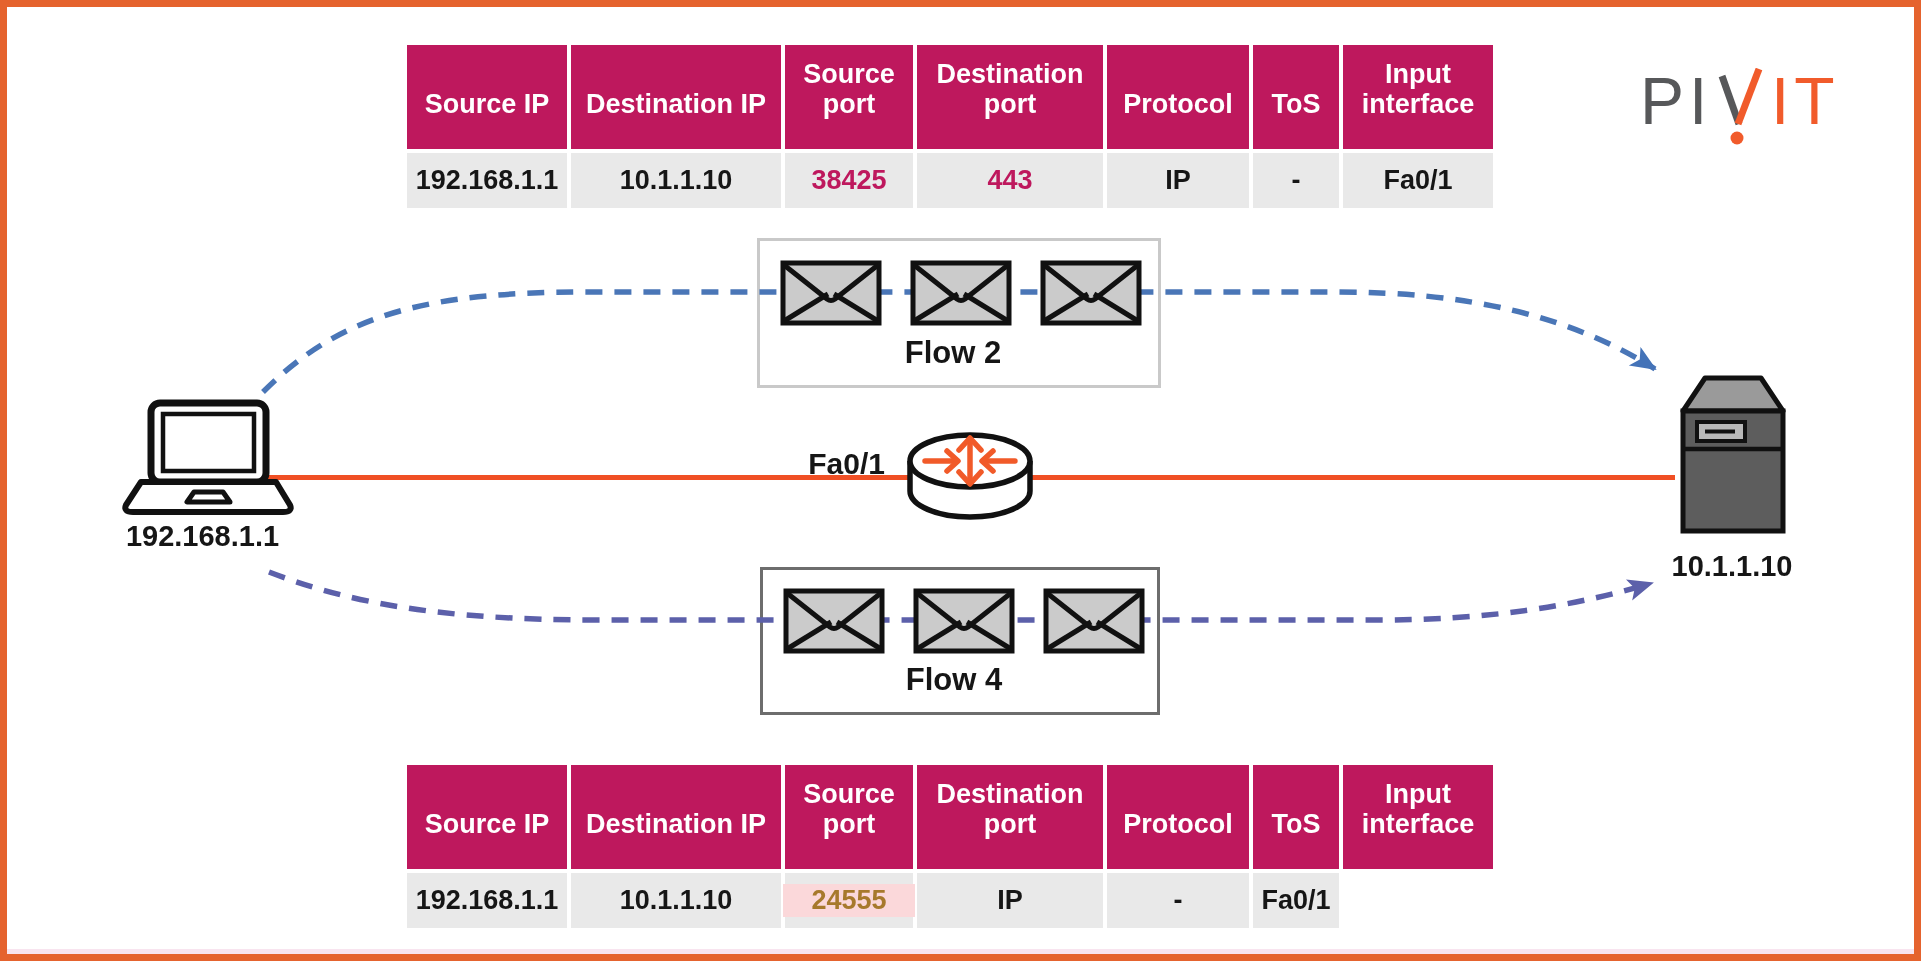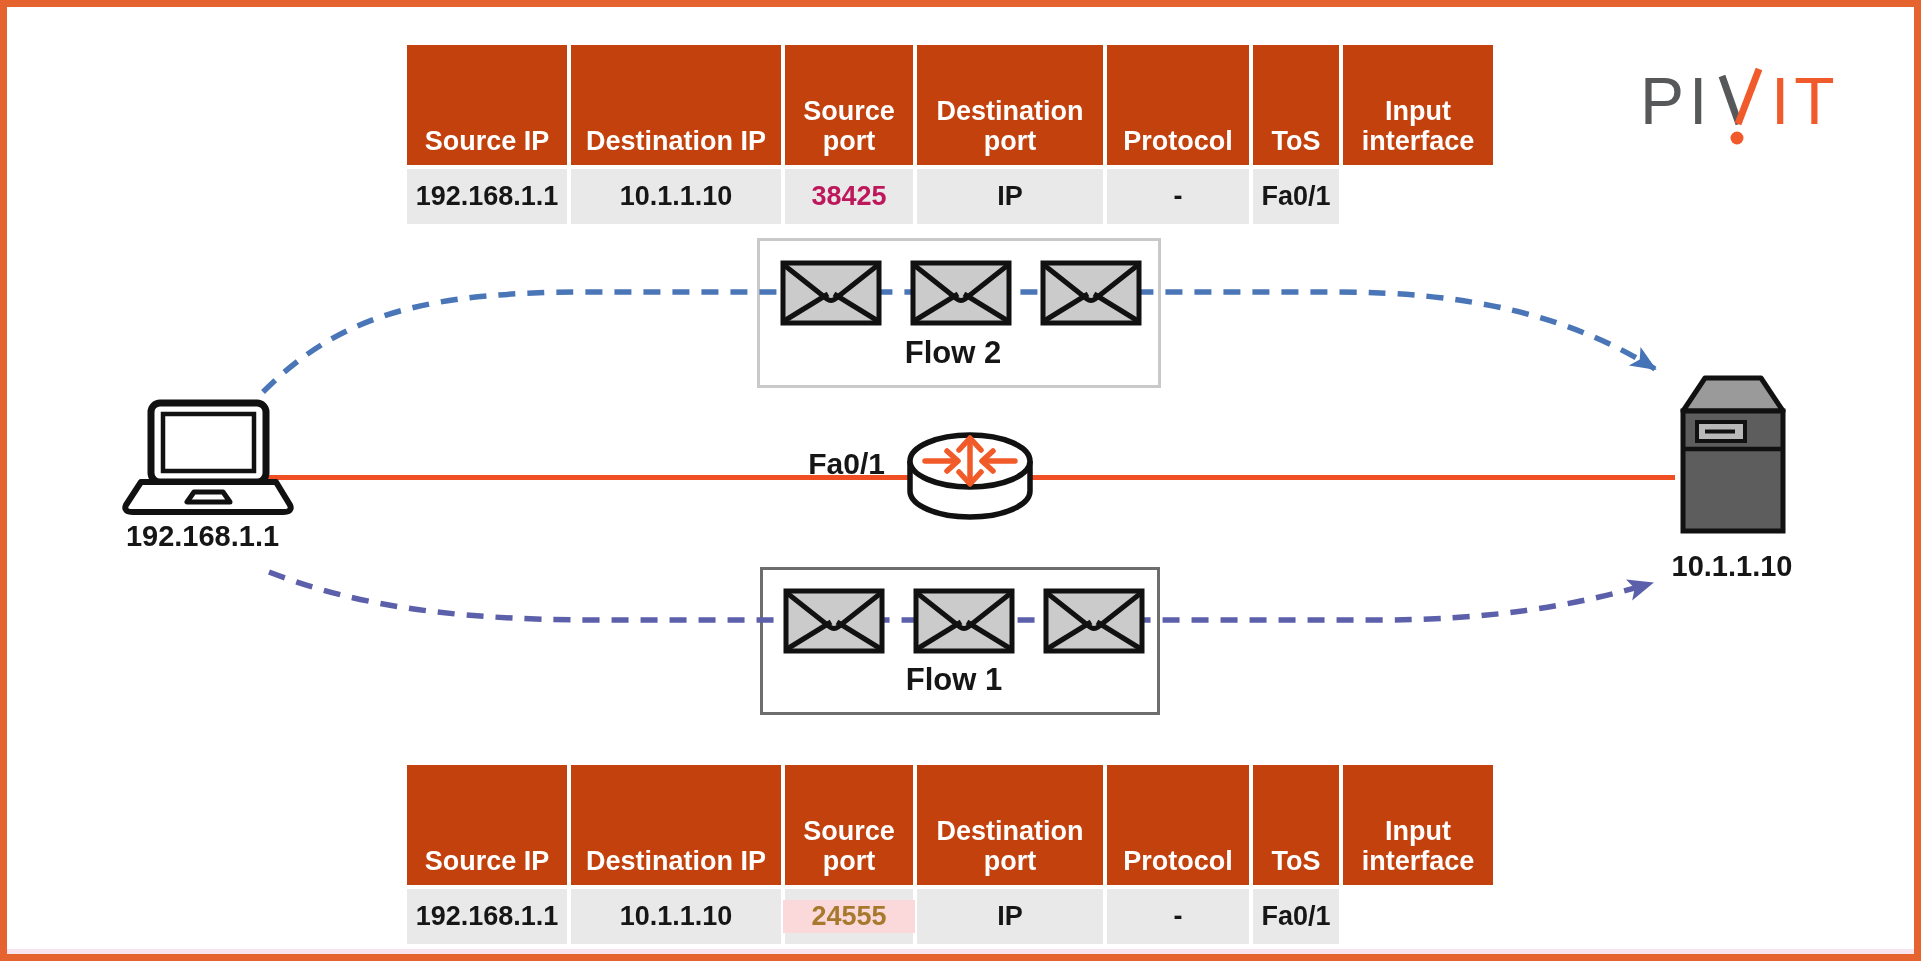--- a/index.html
+++ b/index.html
@@ -9,24 +9,24 @@
     font-family:"Liberation Sans",sans-serif;
   }
   .pink-strip{position:absolute;left:0;right:0;bottom:0;height:5px;background:#f8e4ef;}
 
   
   .flow-table{
     position:absolute;display:grid;gap:4px;
     grid-template-columns:160px 210px 128px 186px 142px 86px 150px;
   }
   .flow-table .hcell{
-    background:#c2410c;color:#ffffff;height:120px;
+    background:#be185d;color:#ffffff;height:104px;
     display:flex;align-items:flex-end;justify-content:center;
     font-size:27px;font-weight:bold;line-height:30px;text-align:center;
-    padding-bottom:9px;box-sizing:border-box;
+    padding-bottom:30px;box-sizing:border-box;
   }
   .flow-table .dcell{
     background:#e9e9e9;color:#161616;height:55px;
     display:flex;align-items:center;justify-content:center;
     font-size:27px;font-weight:bold;
   }
   .flow-table .dcell .val-orange{color:#be185d;}
   .flow-table .dcell .val-brown{color:#a7792c;background:#fbd8da;padding:1px 28px;}
   .tbl-top{left:400px;top:38px;}
   .tbl-bottom{left:400px;top:758px;}
@@ -73,20 +73,23 @@
     <div class="dcell">
         <span>192.168.1.1</span>
       </div>
     <div class="dcell">
         <span>10.1.1.10</span>
       </div>
     <div class="dcell">
         <span class="val-orange">38425</span>
       </div>
     <div class="dcell">
+        <span class="val-orange">443</span>
+      </div>
+    <div class="dcell">
         <span>IP</span>
       </div>
     <div class="dcell">
         <span>-</span>
       </div>
     <div class="dcell">
         <span>Fa0/1</span>
       </div>
   </div>
 
@@ -117,21 +120,21 @@
         <span>Fa0/1</span>
       </div>
   </div>
 
   <div class="physical-link"></div>
 
   <div class="flow-box f2">
     <div class="flow-label">Flow 2</div>
   </div>
   <div class="flow-box f1">
-    <div class="flow-label">Flow 1</div>
+    <div class="flow-label">Flow 4</div>
   </div>
 
   <svg class="paths-layer" width="1921" height="961" viewBox="0 0 1921 961">
     <defs>
       <marker id="arrBlue" markerUnits="userSpaceOnUse" markerWidth="30" markerHeight="26" refX="24" refY="11" orient="auto">
         <path d="M0,0 L26,11 L0,22 L6,11 Z" fill="#4473b8"></path>
       </marker>
       <marker id="arrIndigo" markerUnits="userSpaceOnUse" markerWidth="30" markerHeight="26" refX="24" refY="11" orient="auto">
         <path d="M0,0 L26,11 L0,22 L6,11 Z" fill="#5c60aa"></path>
       </marker>

